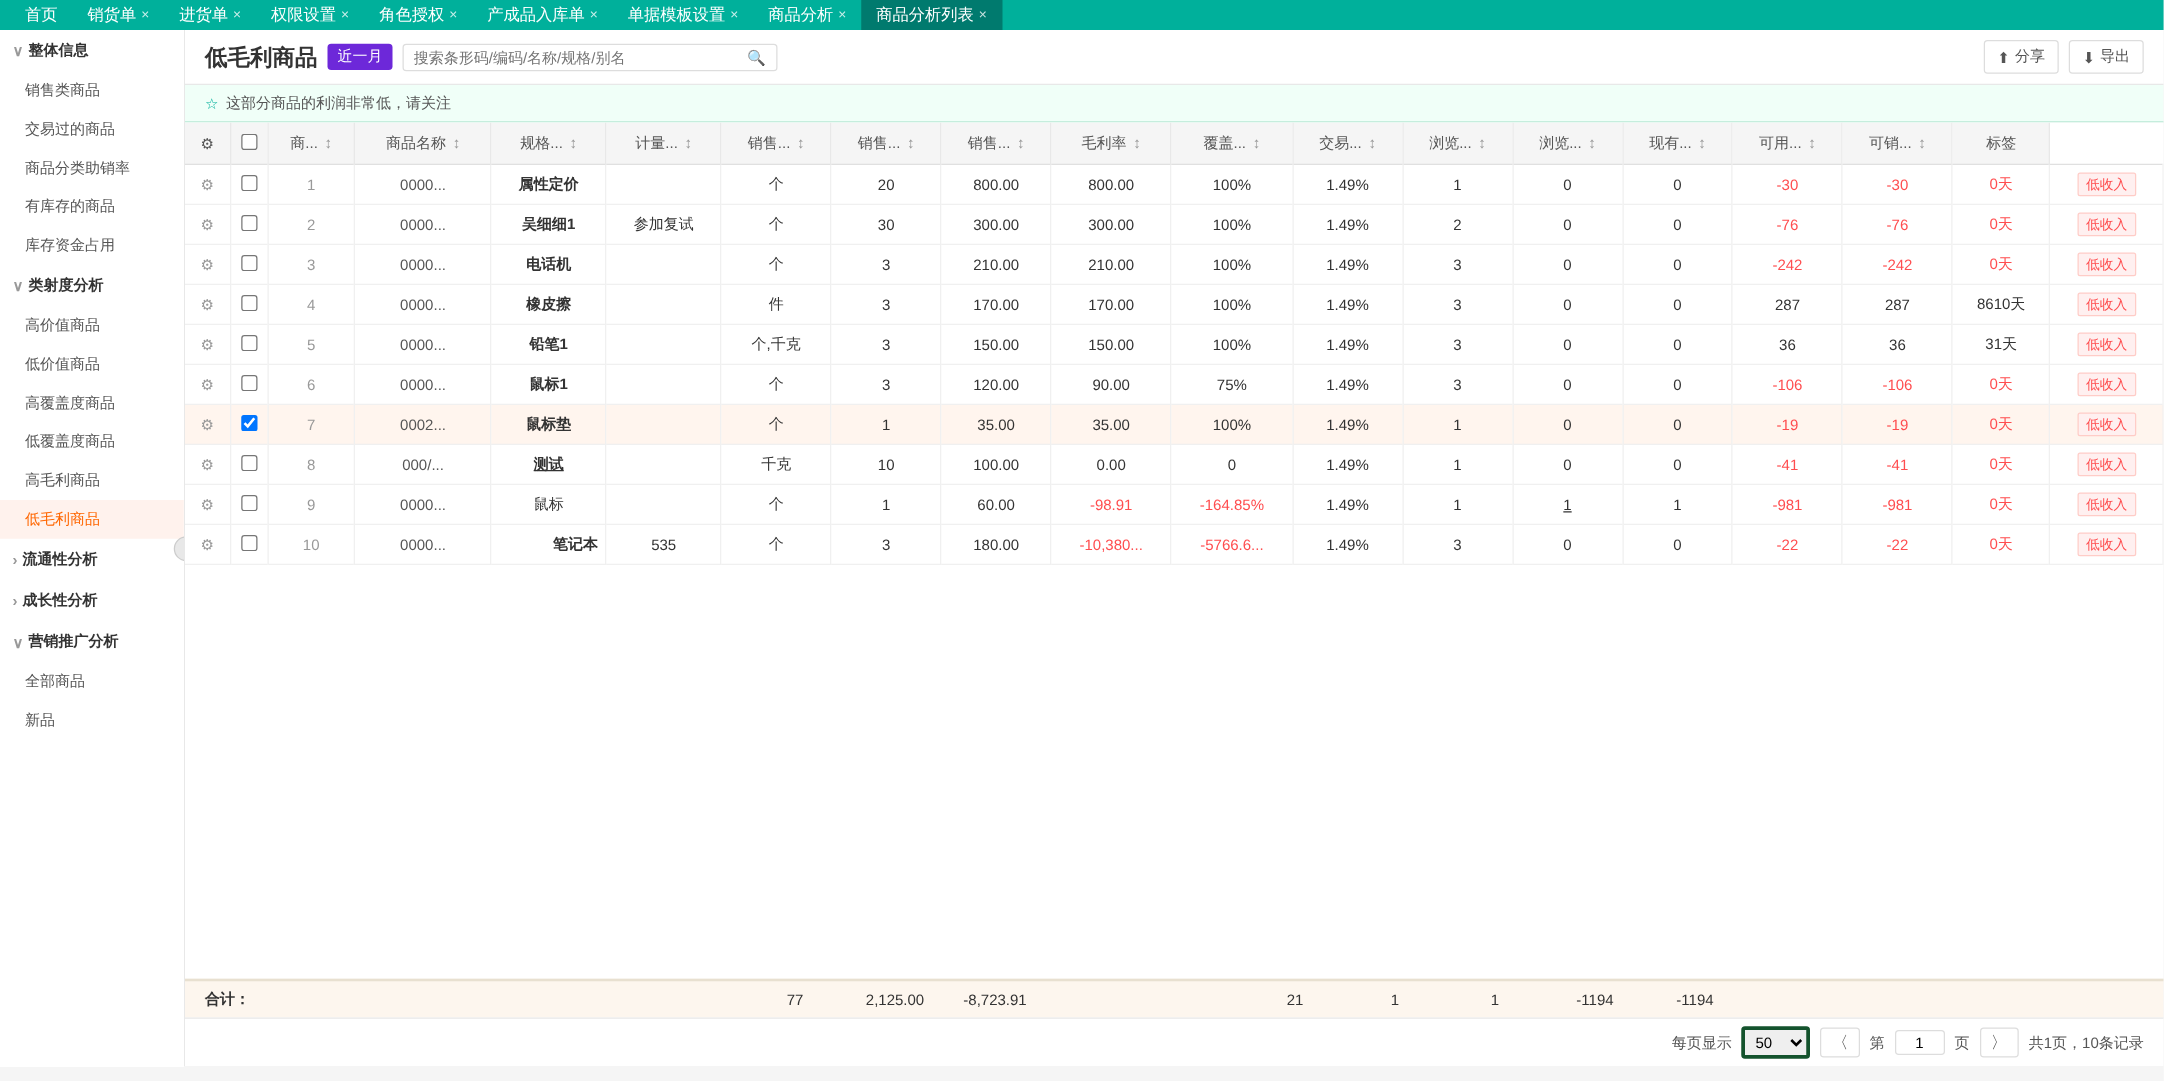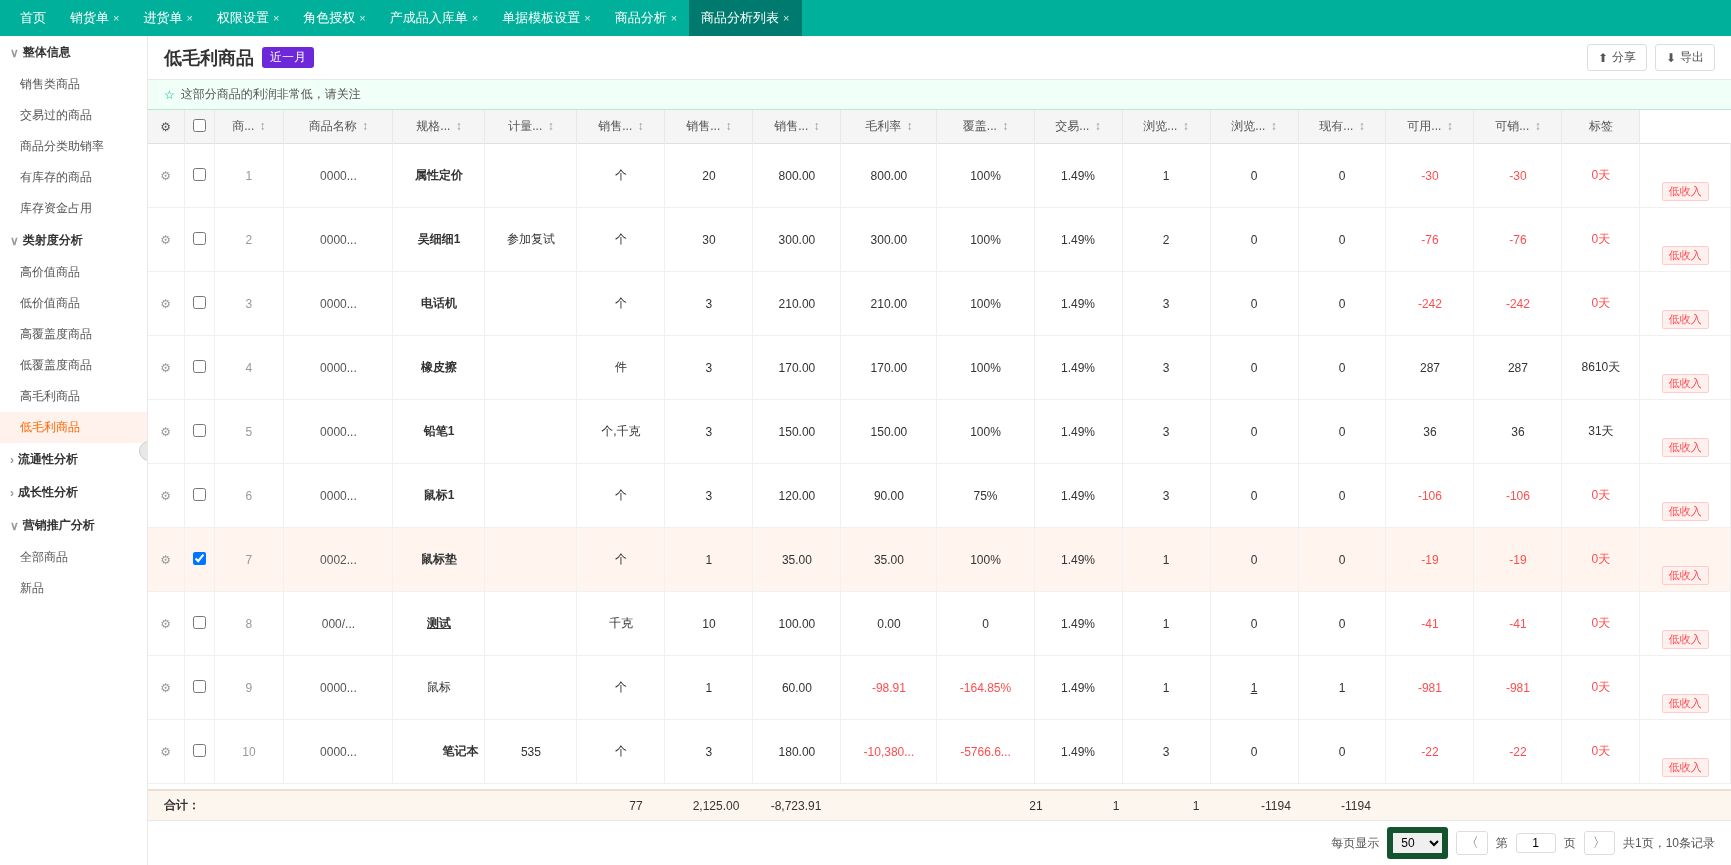--- a/index.html
+++ b/index.html
@@ -3,21 +3,21 @@
   <meta charset="utf-8">
   <style>
     * { box-sizing: border-box; margin: 0; padding: 0; }
     body { font-family: 'Microsoft YaHei', Arial, sans-serif; font-size: 12px; background: #f5f5f5; overflow: hidden; }
 
     
     .top-nav {
       background: #00b09b;
       display: flex;
       align-items: center;
-      height: 36px;
+      height: 24px;
       padding: 0 8px;
       color: white;
       flex-shrink: 0;
     }
     .nav-item {
       padding: 0 12px;
       height: 36px;
       display: flex;
       align-items: center;
       cursor: pointer;
@@ -178,21 +178,21 @@
       color: #333;
       border-right: 1px solid #f0f0f0;
     }
     .row-num { color: #999; }
     .tag-badge {
       display: inline-block;
       padding: 1px 6px;
       border-radius: 2px;
       font-size: 11px;
     }
-    .tag-low-income { background: #fff0f0; color: #ff4d4f; border: 1px solid #ffccc7; margin-top: 32px; }
+    .tag-low-income { background: #fff0f0; color: #ff4d4f; border: 1px solid #ffccc7; }
     .underline { text-decoration: underline; cursor: pointer; }
 
     
     .table-footer {
       background: #fdf6ee;
       border-top: 2px solid #e8e0d0;
       padding: 6px 16px;
       display: flex;
       align-items: center;
       font-size: 12px;
@@ -211,21 +211,21 @@
       border-top: 1px solid #e8e8e8;
       padding: 6px 16px;
       display: flex;
       align-items: center;
       justify-content: flex-end;
       gap: 8px;
       font-size: 12px;
       color: #555;
     }
     .page-size-select {
-      border: 6px solid #14532d;
+      border: 3px solid #14532d;
       border-radius: 3px;
       padding: 2px 4px;
       font-size: 12px;
     }
     .page-nav-btn {
       border: 1px solid #ddd;
       background: #fff;
       padding: 2px 8px;
       border-radius: 3px;
       cursor: pointer;
@@ -345,20 +345,24 @@
     <div class="sidebar-item"><span>新品</span></div>
 
     <div class="sidebar-collapse-btn">《</div>
   </div>
 
   <div class="content-area">
 
     <div class="content-header">
       <h2 class="page-title">低毛利商品</h2>
       <button class="tag-btn">近一月</button>
+      <div class="search-box">
+        <input type="text" placeholder="搜索条形码/编码/名称/规格/别名" style="">
+        <span class="search-icon">🔍</span>
+      </div>
       <div class="header-actions">
         <button class="action-btn">
           <span>⬆</span>
           <span>分享</span>
         </button>
         <button class="action-btn">
           <span>⬇</span>
           <span>导出</span>
         </button>
       </div>

